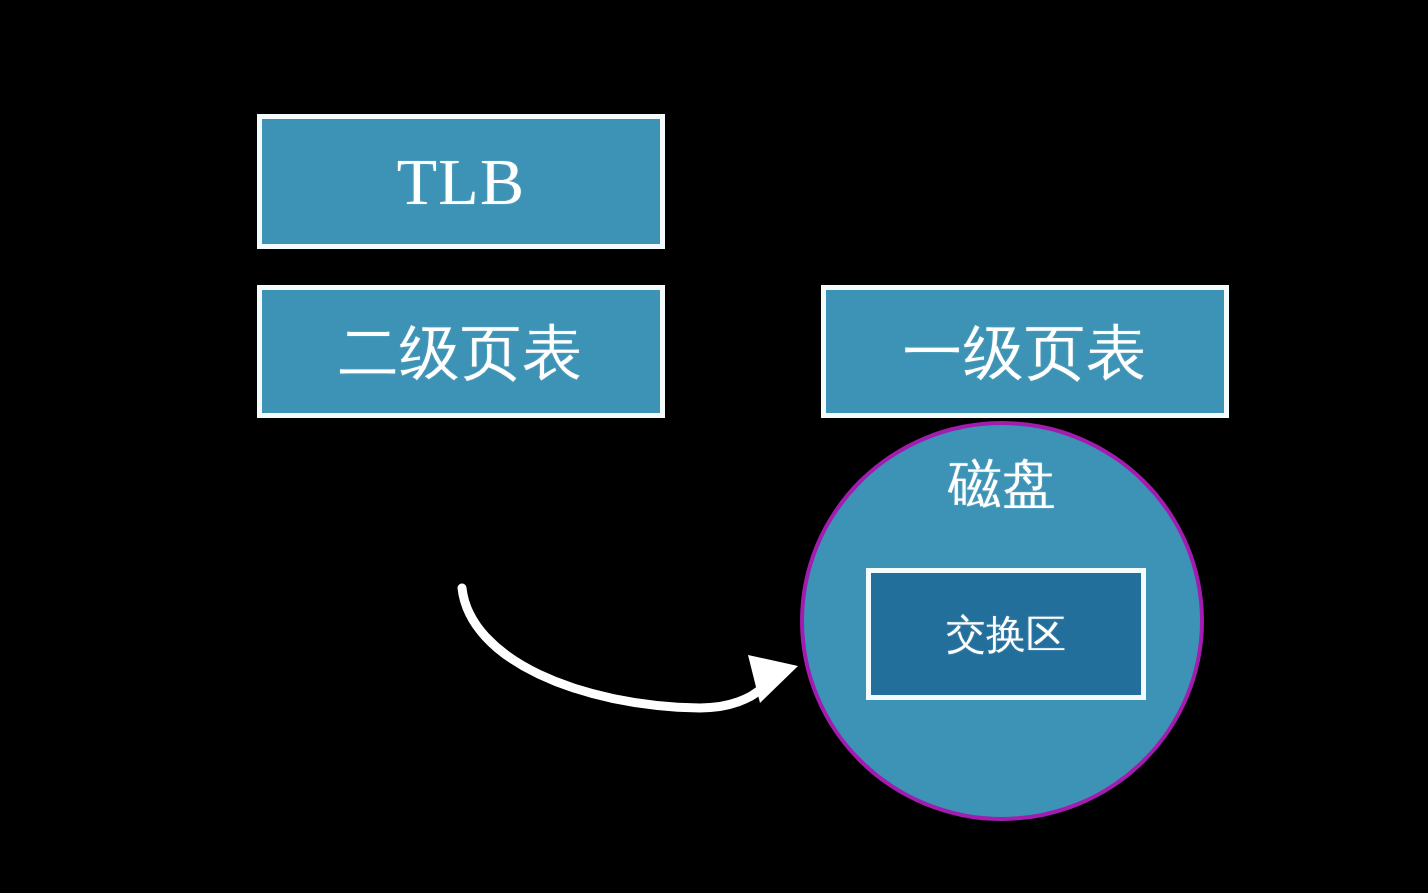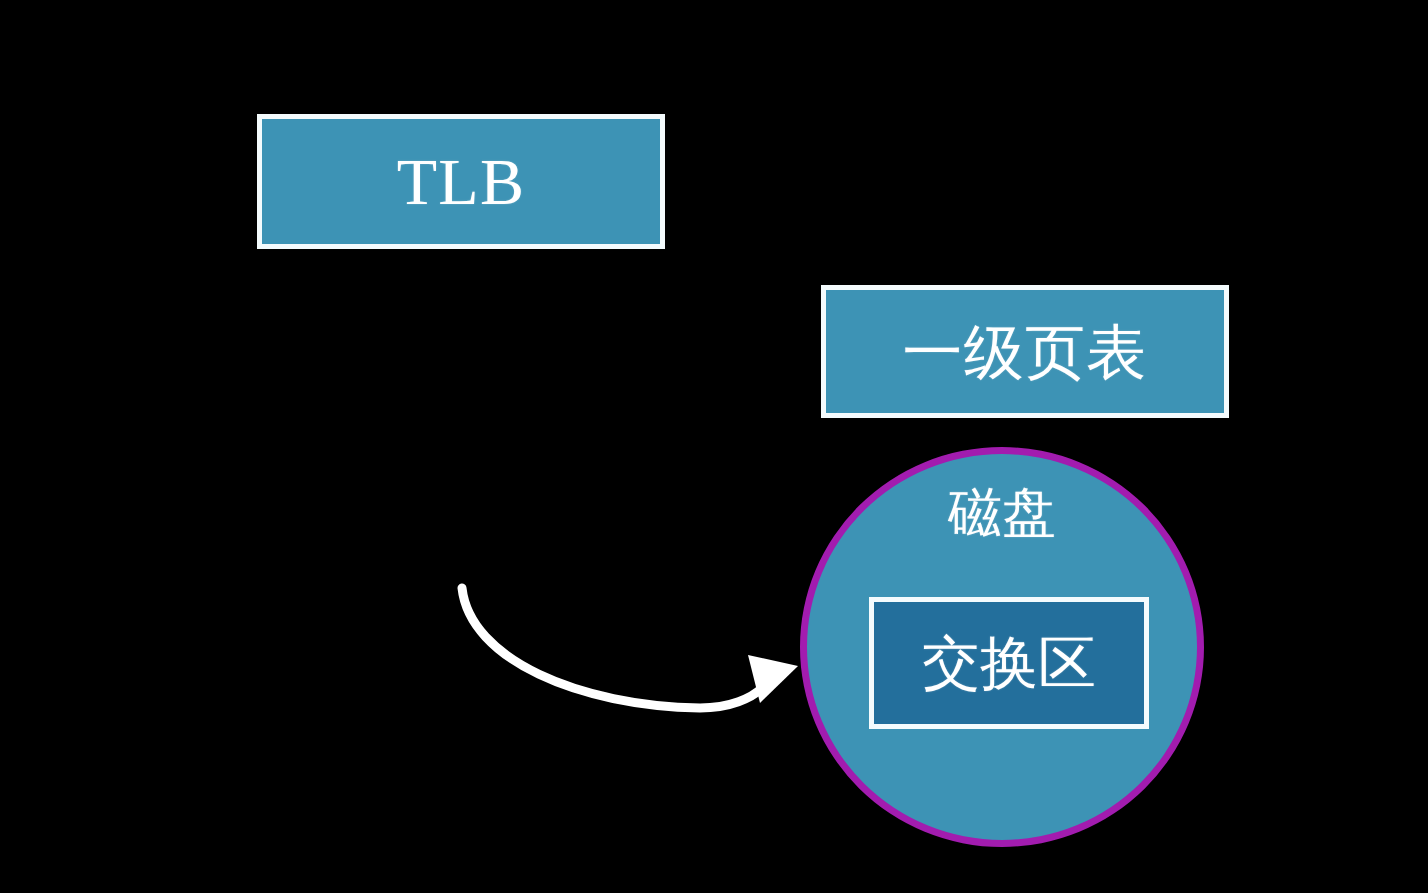--- a/index.html
+++ b/index.html
@@ -57,25 +57,25 @@
     left: 797px;  top: 285px;  width: 408px; height: 133px;
     font-size: 60px;
     font-family: "DejaVu Serif", "Liberation Serif", serif;
     margin-left: 24px;
   }
 
   
   #disk-circle {
     position: absolute;
     box-sizing: border-box;
-    left: 800px;  top: 447px;
+    left: 800px;  top: 421px;
     width: 404px; height: 400px;
     border-radius: 50%;
     background: #3d93b5;
-    border: 7px solid #a21caf;
+    border: 4px solid #a21caf;
   }
   #disk-label {
     position: absolute;
     left: 0; right: 0;
     top: 32px;
     text-align: center;
     color: #ffffff;
     font-size: 54px;
     line-height: 1;
     font-family: "DejaVu Serif", "Liberation Serif", serif;
@@ -85,21 +85,21 @@
     position: absolute;
     box-sizing: border-box;
     left: 62px;  top: 143px;
     width: 280px; height: 132px;
     background: #236f9c;
     border: 5px solid #f4fbfd;
     display: flex;
     align-items: center;
     justify-content: center;
     color: #ffffff;
-    font-size: 58px;
+    font-size: 40px;
     line-height: 1;
     font-family: "DejaVu Serif", "Liberation Serif", serif;
     text-shadow: 0 0 2px rgba(255,255,255,0.30);
   }
 
   
   #arrow-layer {
     position: absolute;
     left: 0; top: 0;
     width: 1428px; height: 893px;
@@ -108,20 +108,23 @@
 </style>
 </head>
 <body>
 
 <div id="canvas">
 
   <div class="node-box" id="box-tlb">
     <span>TLB</span>
   </div>
 
+  <div class="node-box" id="box-l2-pagetable">
+    <span>二级页表</span>
+  </div>
 
 
   <div class="node-box" id="box-l1-pagetable">
     <span>一级页表</span>
   </div>
 
   <div id="disk-circle">
     <div id="disk-label">磁盘</div>
     <div id="box-swap">
       <span>交换区</span>

